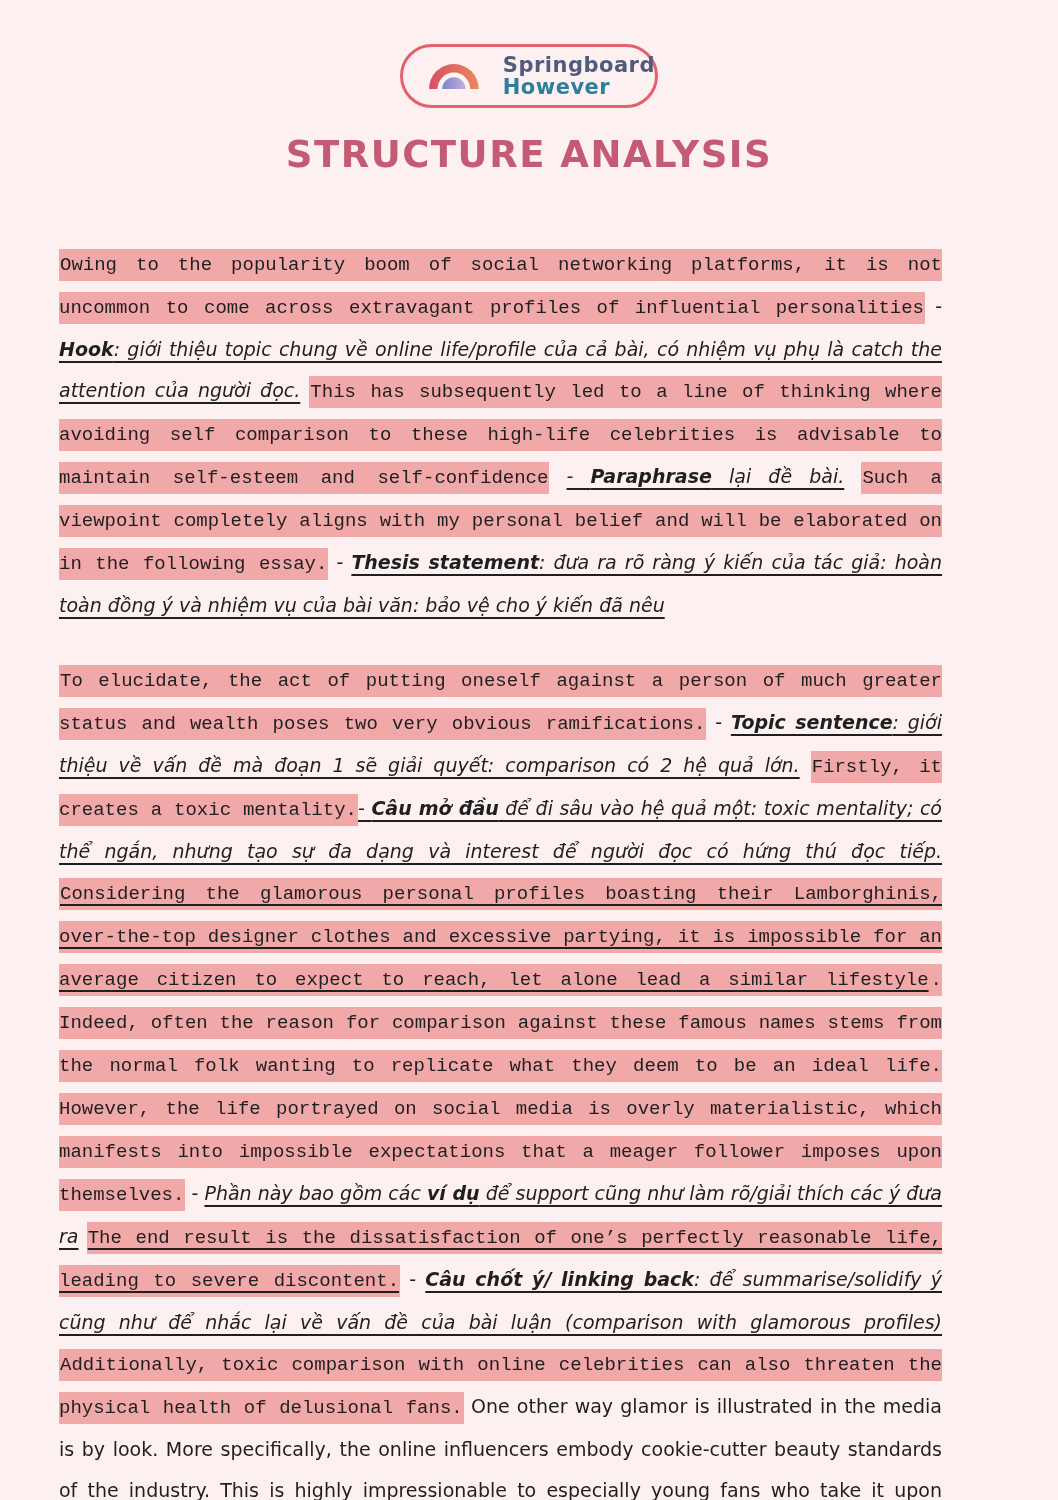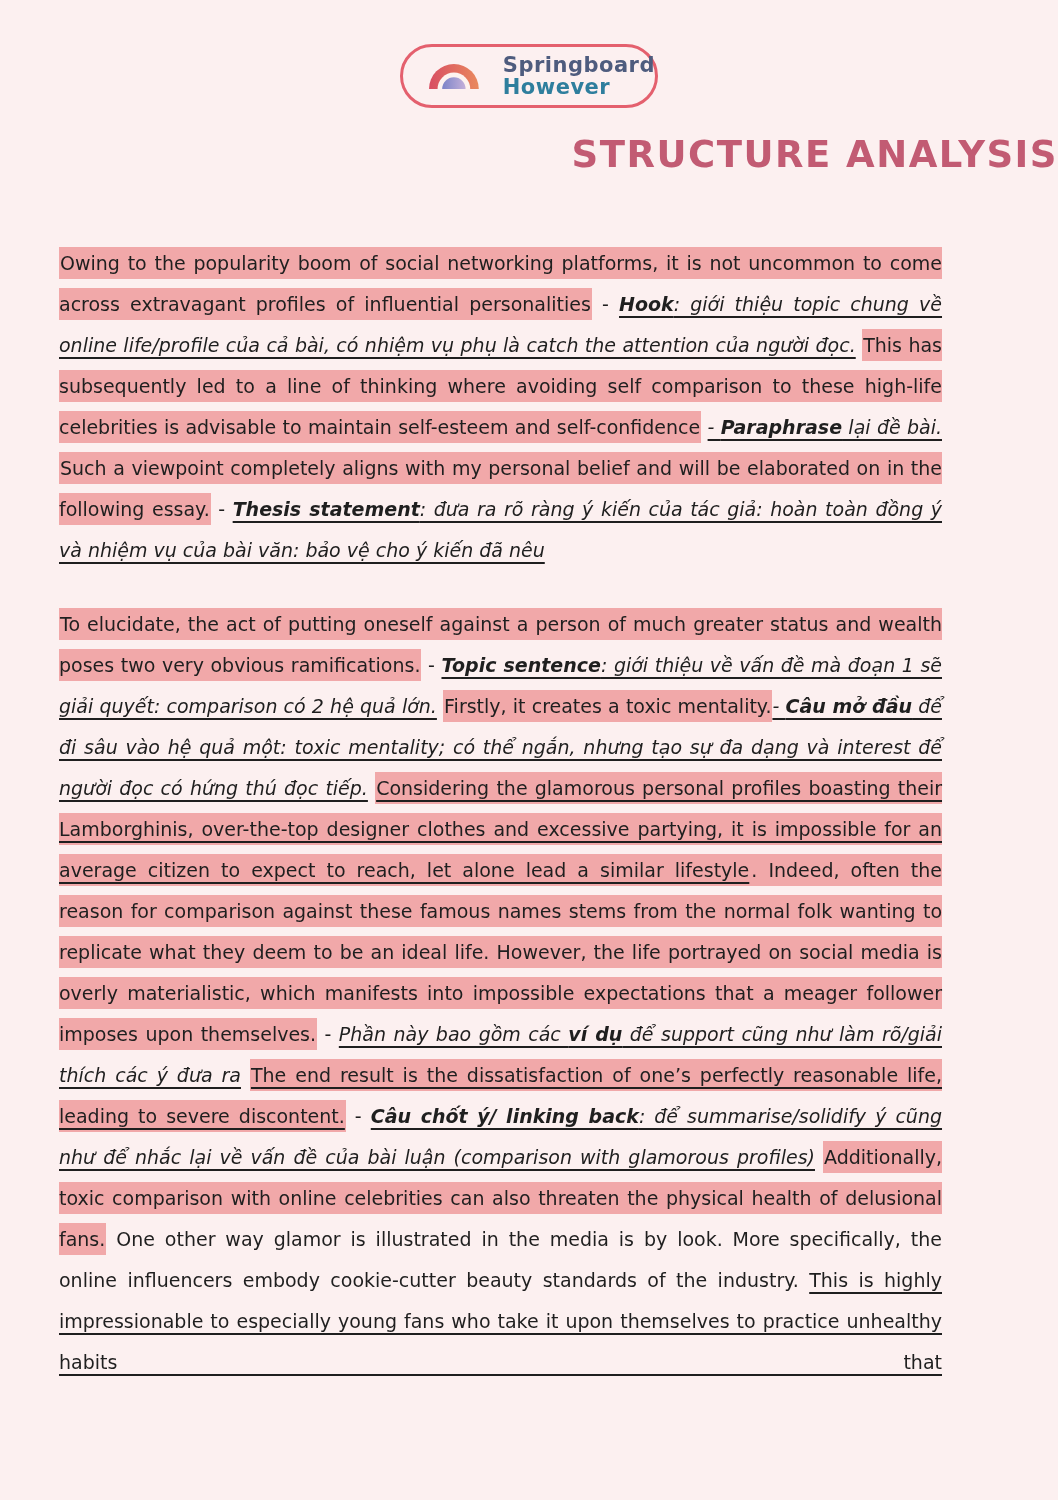--- a/index.html
+++ b/index.html
@@ -27,35 +27,35 @@
     border-radius:34px;
     display:flex;align-items:center;
     padding-left:26px;gap:24px;
   }
   .logo-text{display:flex;flex-direction:column;line-height:1.06;}
   .logo-text span{font-size:21px;font-weight:700;letter-spacing:.5px;}
   .logo-line1{color:var(--logo-line1);}
   .logo-line2{color:var(--logo-line2);}
   h1.doc-title{
     margin-top:25px;
-    text-align:right;
+    text-align:center;
     font-size:37px;
     font-weight:800;
     letter-spacing:1.5px;
     color:var(--title);
   }
   .doc-body{
     margin:67px 116px 0 59px; 
     font-size:19px;
     line-height:41px;
     text-align:justify;
   }
   p.para{margin-bottom:33px;}
   p.para.justify-last{text-align-last:justify;}
-  .s-h{background:var(--hl);padding:5px 1px;}
+  .s-h{background:var(--hl);padding:5px 1px;font-family:Liberation Mono, monospace;}
   .s-u{text-decoration:underline;text-decoration-thickness:2px;text-underline-offset:5px;}
   .s-i{font-style:italic;}
   .s-b{font-weight:700;margin-top:44px;}
 </style>
 </head>
 <body>
 
 <div class="page">
 
   <header>

